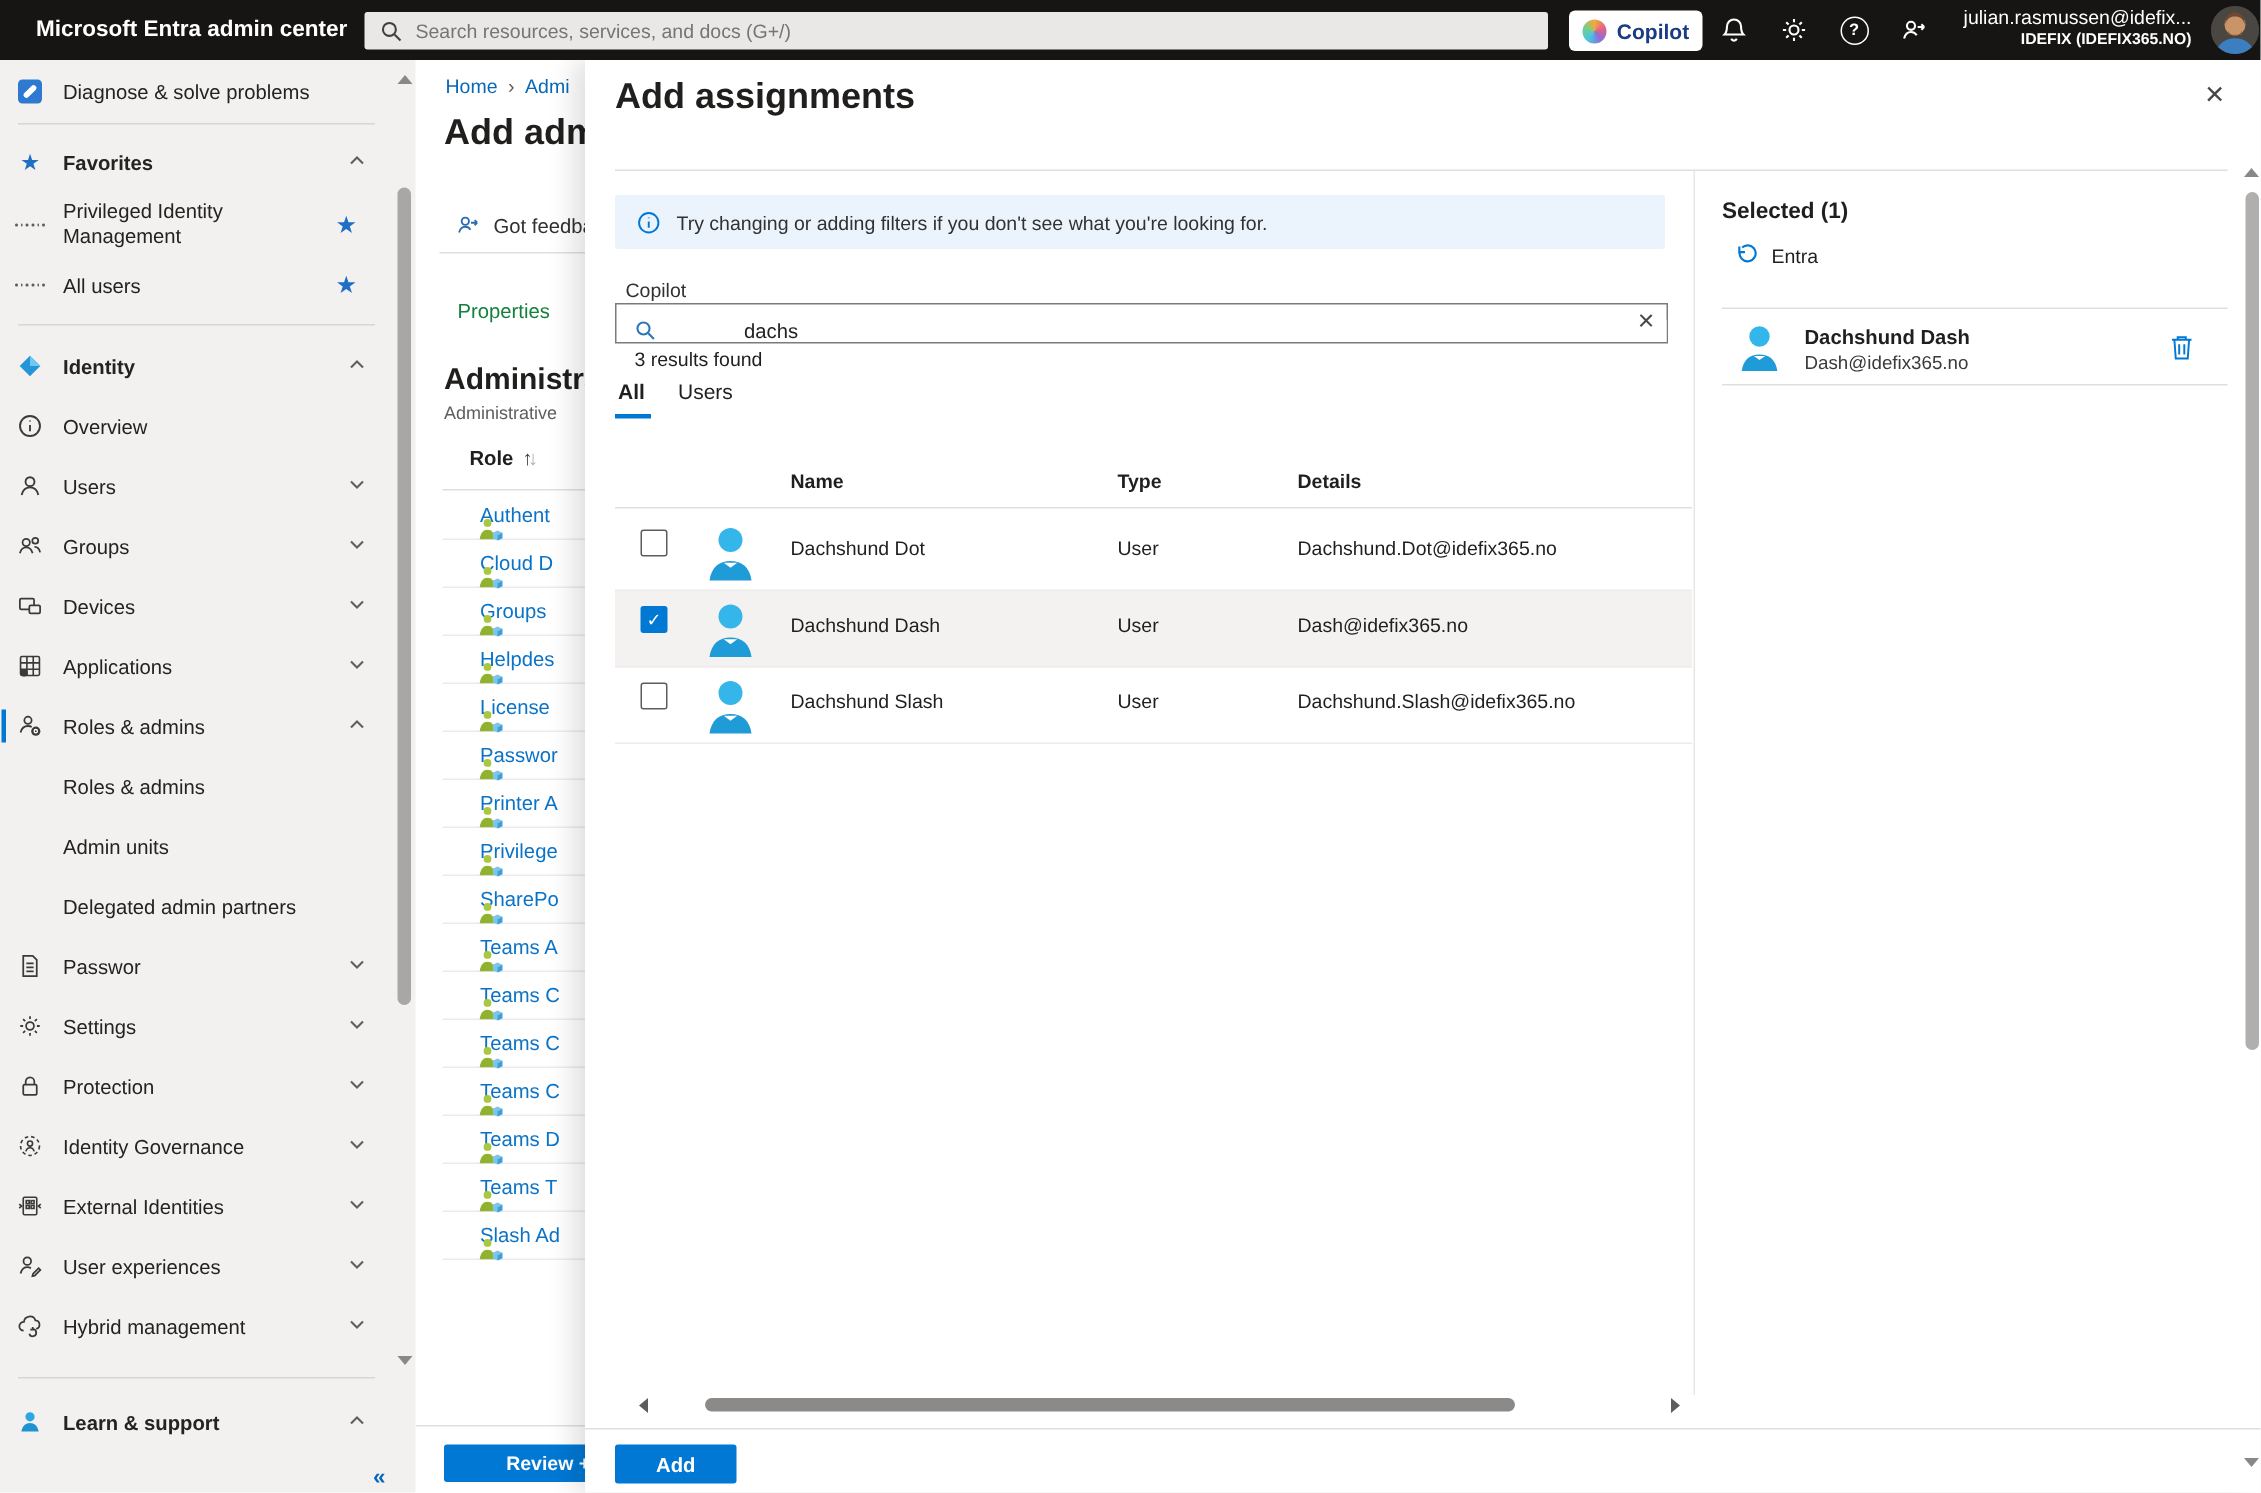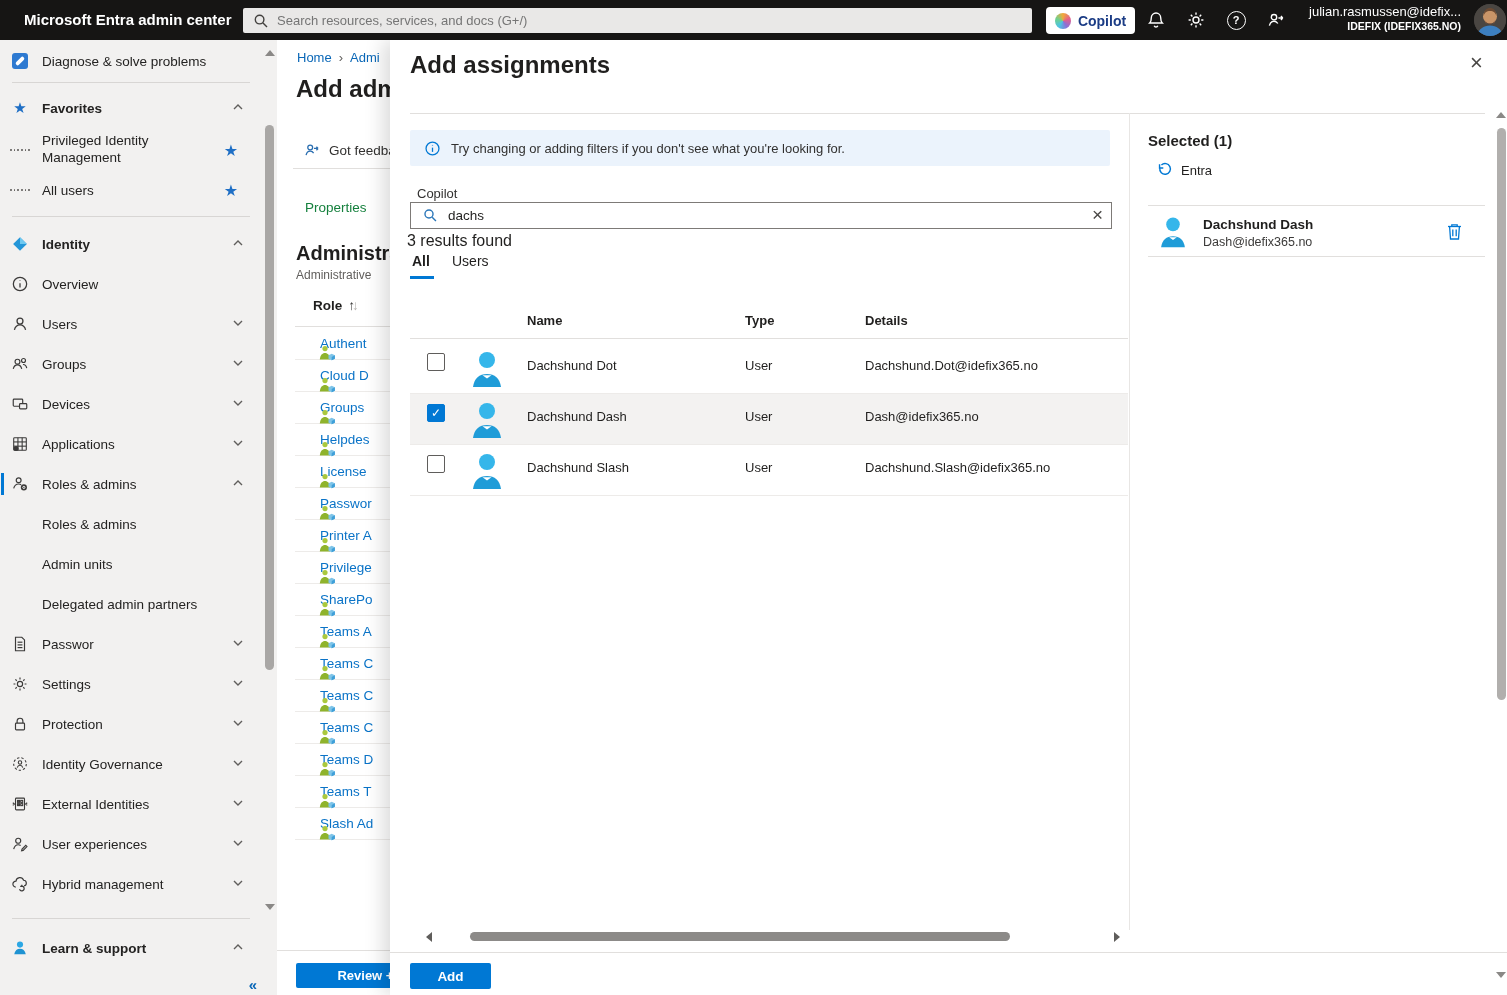--- a/index.html
+++ b/index.html
@@ -81,25 +81,25 @@
     z-index:10; box-shadow:-7px 0 18px rgba(0,0,0,.14); }
   .p-title { position:absolute; left:20px; top:11px; font-size:24px; font-weight:bold; }
   .p-close { position:absolute; left:1080px; top:12px; font-size:22px; color:#484644; cursor:pointer; line-height:1; }
   .p-div { position:absolute; height:1px; background:#e1dfdd; }
   .v-div { position:absolute; width:1px; background:#e8e6e4; }
   .banner { position:absolute; left:20px; top:90px; width:700px; height:36px; background:#ebf3fc;
     border-radius:2px; display:flex; align-items:center; font-size:13px; color:#323130; }
   .banner svg { margin:0 10px 0 14px; flex:none; }
   .s-label { position:absolute; left:27px; top:146px; font-size:13px; color:#323130; }
   .s-box { position:absolute; left:20px; top:162px; width:702px; height:27px; border:1px solid #7d7a77;
-    background:#fff; display:flex; align-items:center; }
+    background:#fff; display:flex; align-items:flex-end;gap:48px; }
   .s-box svg { margin:0 10px 0 12px; flex:none; }
   .s-box input { border:none; outline:none; width:620px; font-size:13.5px; color:#201f1e; font-family:inherit; }
   .s-clear { position:absolute; right:8px; top:1px; font-size:19px; color:#4a4846; cursor:pointer; }
-  .s-results { position:absolute; left:17px; top:192px; font-size:16px; }
+  .s-results { position:absolute; left:33px; top:192px; font-size:13px; }
   .tab { position:absolute; top:213px; font-size:14px; cursor:pointer; }
   .tab.active { font-weight:bold; }
   .tab-underline { position:absolute; left:20px; top:236px; width:24px; height:3px; background:#0078d4; }
   .th { position:absolute; top:273px; font-size:13px; font-weight:bold; }
   .user-row { position:absolute; left:20px; width:718px; height:51px; border-bottom:1px solid #edebe9; }
   .user-row.checked { background:#f3f2f1; }
   .cb { position:absolute; left:17px; top:10px; width:18px; height:18px; border:1px solid #5f5d5b;
     border-radius:2px; background:#fff; display:flex; align-items:center; justify-content:center; cursor:pointer; }
   .user-row.checked .cb { background:#0078d4; border-color:#0078d4; }
   .cbmark { visibility:hidden; color:#fff; font-size:12px; }

